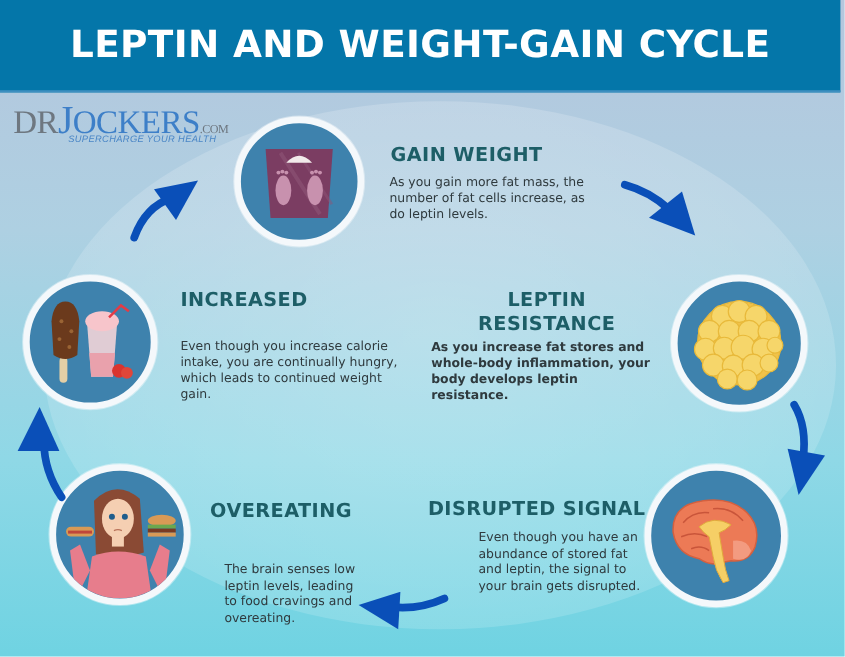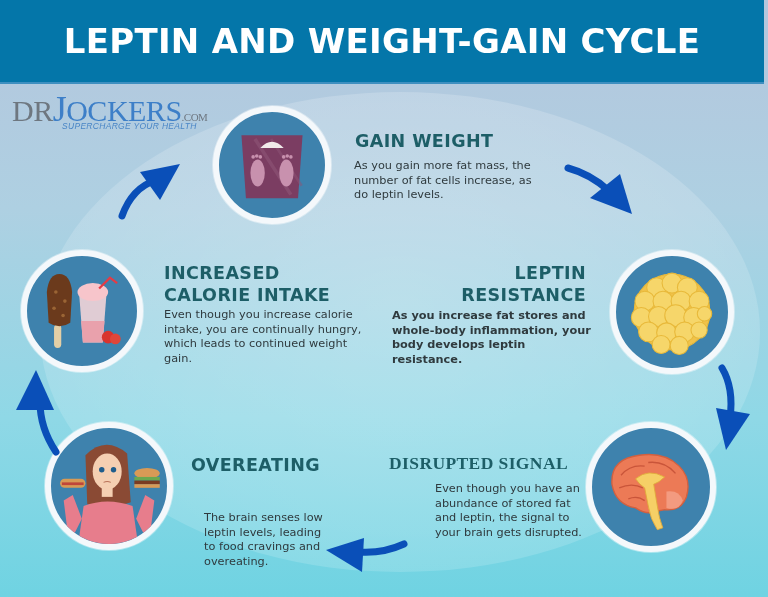--- a/index.html
+++ b/index.html
@@ -79,35 +79,35 @@
         <circle cx="98" cy="64" r="8"></circle>
       <circle cx="36" cy="84" r="11"></circle>
         <circle cx="56" cy="85" r="11"></circle>
         <circle cx="76" cy="84" r="11"></circle>
         <circle cx="92" cy="82" r="9"></circle>
       <circle cx="50" cy="98" r="10"></circle>
         <circle cx="70" cy="99" r="10"></circle>
     </g>
   </svg>
 </div>
-<div class="title" style="left:440px;top:262px;width:146px;text-align:right;">
+<div class="title" style="left:424px;top:262px;width:146px;text-align:center;">
   <div>LEPTIN</div>
   <div>RESISTANCE</div>
 </div>
 <div class="desc" style="left:392px;top:309px;width:200px;font-weight:bold;">As you increase fat stores and whole-body inflammation, your body develops leptin resistance.</div>
 
 <div class="circle" style="left:586px;top:422px;width:130px;height:130px;">
   <svg viewBox="0 0 130 130">
     <path d="M22 62 Q20 34 52 30 Q80 26 96 42 Q110 56 104 76 Q98 92 80 90 L70 92 Q60 96 48 88 Q26 84 22 62 Z" fill="#ec7a56" stroke="#d3603f" stroke-width="1.5"></path>
     <path d="M32 52 Q42 40 58 42 M30 66 Q44 60 56 66 M62 38 Q80 36 92 50 M40 78 Q50 74 58 80" stroke="#c9553a" stroke-width="1.5" fill="none"></path>
     <path d="M82 70 Q96 68 100 80 Q96 92 82 88 Z" fill="#f39b80"></path>
     <path d="M48 56 Q62 44 80 54 Q74 60 68 62 L72 86 Q74 100 78 110 L72 112 Q64 100 62 86 L58 66 Q52 62 48 56 Z" fill="#f6cf66" stroke="#e0aa3c" stroke-width="1"></path>
   </svg>
 </div>
-<div class="title" style="left:389px;top:452px;font-family:Liberation Serif, serif;">DISRUPTED SIGNAL</div>
+<div class="title" style="left:389px;top:452px;">DISRUPTED SIGNAL</div>
 <div class="desc" style="left:435px;top:482px;width:150px;">Even though you have an abundance of stored fat and leptin, the signal to your brain gets disrupted.</div>
 
 <div class="circle" style="left:45px;top:422px;width:128px;height:128px;">
   <svg viewBox="0 0 128 128">
     <path d="M38 30 Q60 8 84 28 L88 82 Q72 88 40 84 Z" fill="#8a4a34"></path>
     <ellipse cx="62" cy="48" rx="16" ry="20" fill="#f5cfb2"></ellipse>
     <circle cx="56" cy="46" r="3" fill="#1f5d8c"></circle>
       <circle cx="69" cy="46" r="3" fill="#1f5d8c"></circle>
     <path d="M58 60 Q62 58 66 60" stroke="#b9735a" stroke-width="1.2" fill="none"></path>
     <rect x="56" y="66" width="12" height="10" fill="#f5cfb2"></rect>
@@ -136,21 +136,20 @@
     <path d="M58 44 L88 44 L84 96 L62 96 Z" fill="#f2d4d8" opacity="0.9"></path>
     <path d="M60 72 L86 72 L84 96 L62 96 Z" fill="#e9a1ac"></path>
     <ellipse cx="73" cy="40" rx="17" ry="10" fill="#f7c5cb"></ellipse>
     <path d="M80 36 L92 24 L100 30" stroke="#e43b45" stroke-width="2.5" fill="none"></path>
     <circle cx="90" cy="90" r="7" fill="#d9342e"></circle>
       <circle cx="98" cy="92" r="6" fill="#e0463a"></circle>
   </svg>
 </div>
 <div class="title" style="left:164px;top:262px;">
   <div>INCREASED</div>
-  <div>CALORIE INTAKE</div>
 </div>
 <div class="desc" style="left:164px;top:308px;width:200px;">Even though you increase calorie intake, you are continually hungry, which leads to continued weight gain.</div>
 
 <svg class="arrow" style="left:110px;top:158px;" width="80" height="70" viewBox="0 0 80 70">
   <path d="M12 58 Q22 30 46 22" stroke="#0a4fb8" stroke-width="7" fill="none" stroke-linecap="round"></path>
   <path d="M30 14 L70 6 L50 42 Z" fill="#0a4fb8"></path>
 </svg>
 <svg class="arrow" style="left:560px;top:160px;" width="80" height="60" viewBox="0 0 80 60">
   <path d="M8 8 Q30 14 48 30" stroke="#0a4fb8" stroke-width="7" fill="none" stroke-linecap="round"></path>
   <path d="M30 38 L60 14 L72 54 Z" fill="#0a4fb8"></path>

